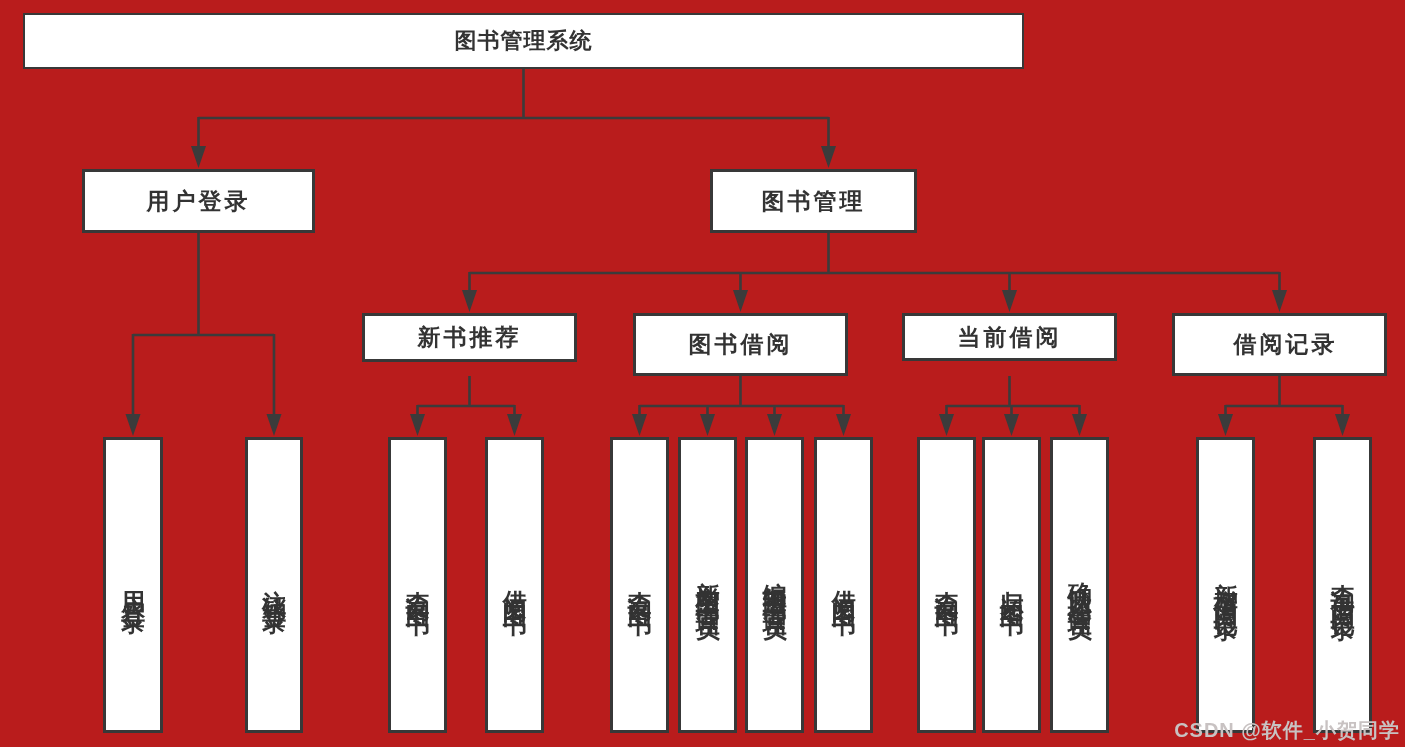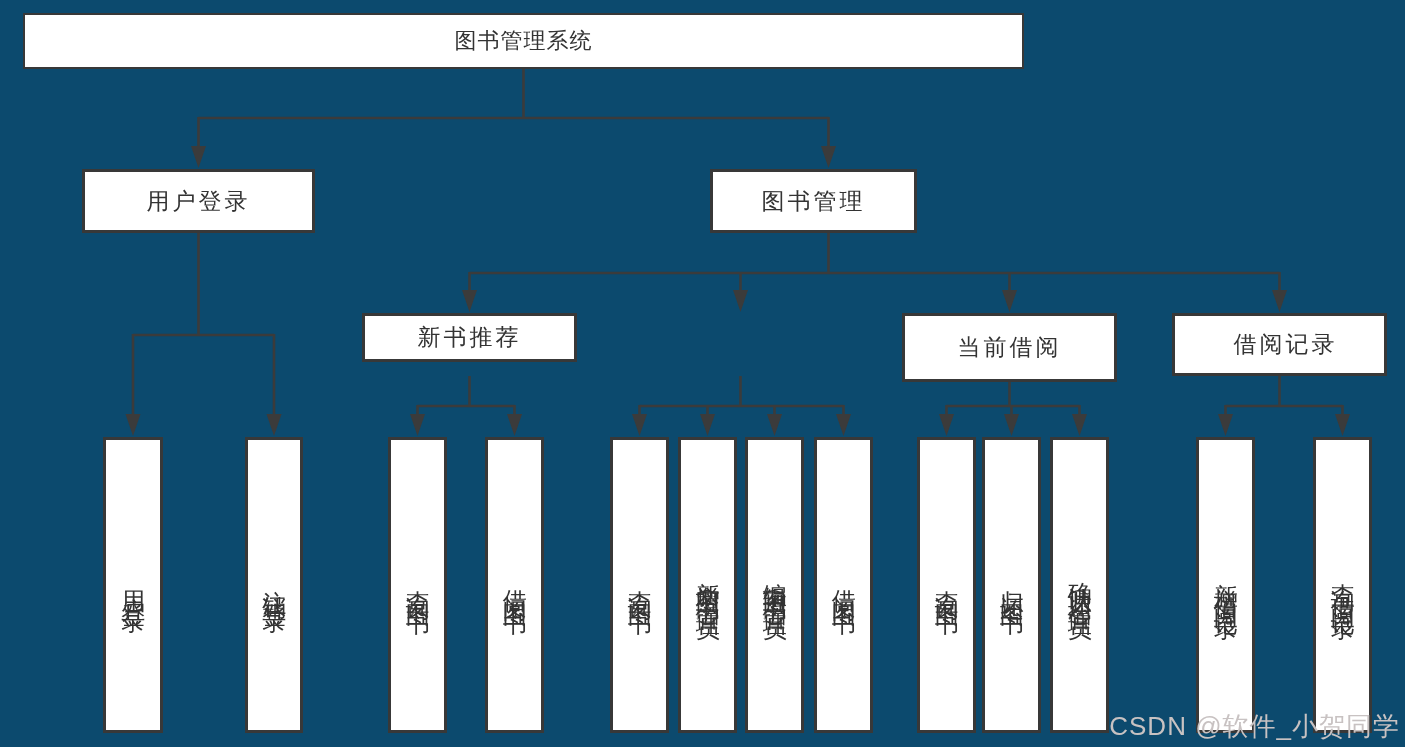--- a/index.html
+++ b/index.html
@@ -4,23 +4,24 @@
 <style>
   html, body {
     margin: 0;
     padding: 0;
     background: #ffffff;
   }
   #canvas {
     position: relative;
     width: 1405px;
     height: 747px;
-    background: #0c4a6e;
+    background: #b91c1c;
     font-family: "Liberation Sans", "DejaVu Sans", sans-serif;
     overflow: hidden;
+    font-weight: bold;
   }
   #connectors {
     position: absolute;
     left: 0;
     top: 0;
     width: 1405px;
     height: 747px;
   }
   .node {
     position: absolute;
@@ -53,21 +54,21 @@
     line-height: 1.1;
     color: #333333;
   }
   .v-node.tight span {
     letter-spacing: 5px;
   }
   #watermark {
     position: absolute;
     right: 5px;
     bottom: 3px;
-    font-size: 26px;
+    font-size: 20px;
     letter-spacing: 1px;
     color: #c8c2c2;
     z-index: 5;
     white-space: nowrap;
   }
 </style>
 </head>
 <body>
 
 <div id="canvas">
@@ -122,21 +123,24 @@
   <div class="node h-node" style="left:82px; top:169px; width:233px; height:64px;">
     <span>用户登录</span>
   </div>
   <div class="node h-node" style="left:710px; top:169px; width:207px; height:64px;">
     <span>图书管理</span>
   </div>
 
   <div class="node h-node" style="left:362px; top:313px; width:215px; height:49px;">
     <span>新书推荐</span>
   </div>
-  <div class="node h-node" style="left:902px; top:313px; width:215px; height:69px;">
+  <div class="node h-node" style="left:633px; top:313px; width:215px; height:63px;">
+    <span>图书借阅</span>
+  </div>
+  <div class="node h-node" style="left:902px; top:313px; width:215px; height:48px;">
     <span>当前借阅</span>
   </div>
   <div class="node h-node" style="left:1172px; top:313px; width:215px; height:63px;padding-left:12px;">
     <span>借阅记录</span>
   </div>
 
   <div class="node v-node" style="left:103px; top:437px; width:60px; height:296px;">
     <span>用户登录</span>
   </div>
   <div class="node v-node" style="left:245px; top:437px; width:58px; height:296px;">

